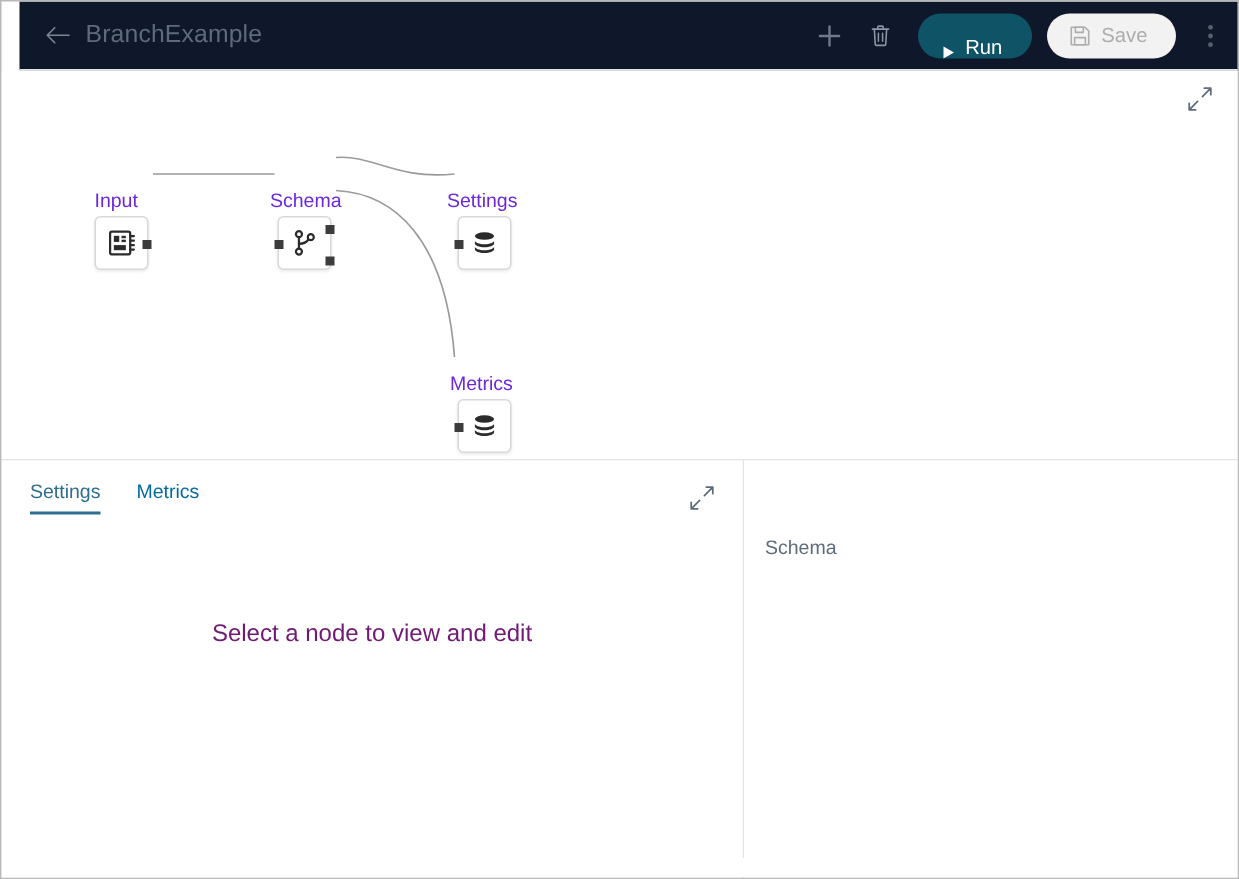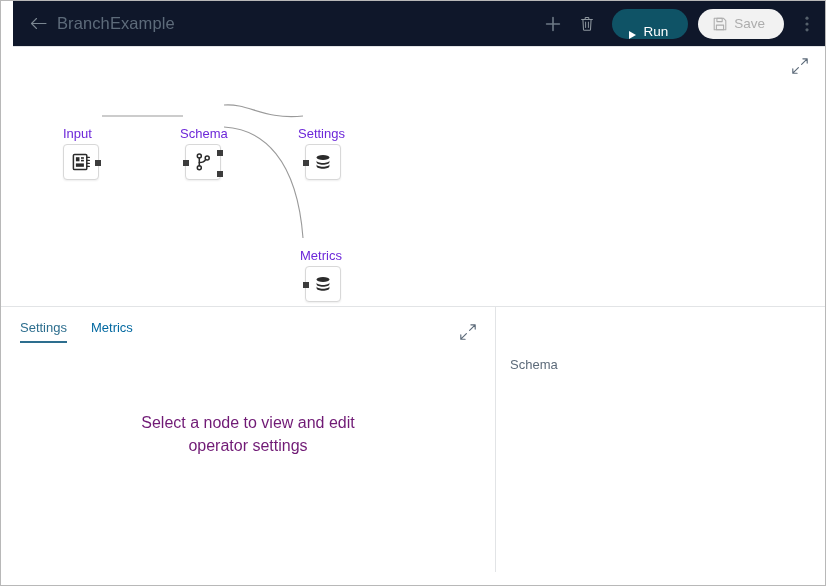--- a/index.html
+++ b/index.html
@@ -405,21 +405,20 @@
         <span>
           <svg width="18" height="18" viewBox="0 0 18 18" fill="none">
             <path d="M10.6 7.4L16.2 1.8M16.2 1.8h-4.3M16.2 1.8v4.3" stroke="currentColor" stroke-width="1.15" stroke-linecap="round" stroke-linejoin="round"></path>
             <path d="M7.4 10.6L1.8 16.2M1.8 16.2h4.3M1.8 16.2v-4.3" stroke="currentColor" stroke-width="1.15" stroke-linecap="round" stroke-linejoin="round"></path>
           </svg>
         </span>
       </div>
 
       <div class="settings-empty">
         <div>Select a node to view and edit</div>
-        <div>operator settings</div>
       </div>
     </div>
 
     <div class="divider-v"></div>
 
     <div class="right-pane">
       <div class="schema-title">Schema</div>
     </div>
   </div>
 

